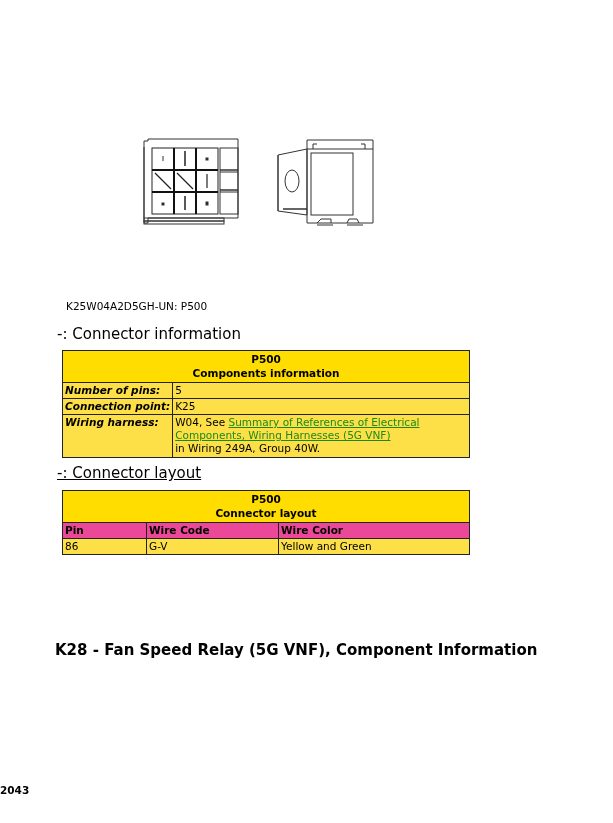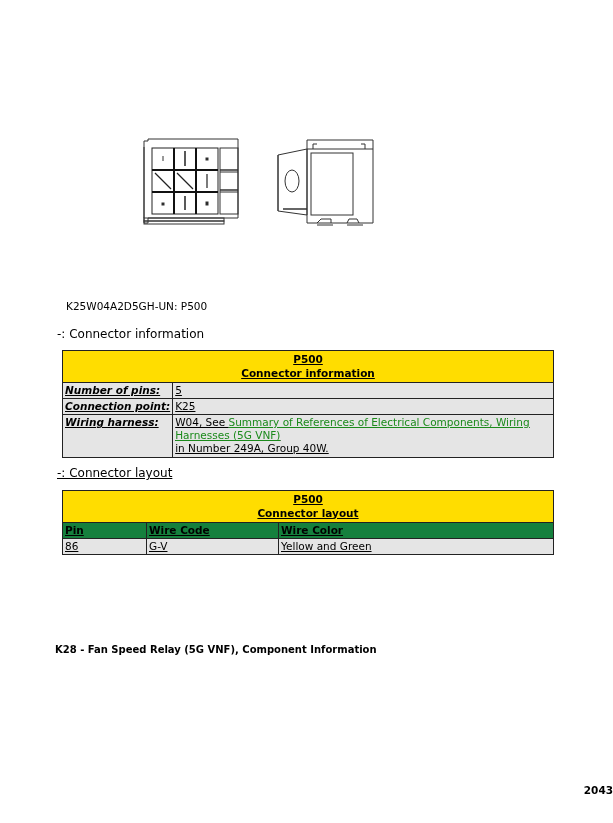--- a/index.html
+++ b/index.html
@@ -27,86 +27,85 @@
   .doc-id {
     position: absolute;
     left: 66px;
     top: 300px;
     font-size: 10.5px;
     line-height: 13px;
   }
   .section-label {
     position: absolute;
     left: 57px;
-    font-size: 12px;
+    font-size: 15px;
     line-height: 13px;
   }
   .section-label.info { top: 328px; }
   .section-label.layout { top: 467px; text-decoration: underline; }
 
   table.doc-table {
     position: absolute;
     left: 62px;
-    width: 492px;
+    width: 408px;
     border-collapse: collapse;
     font-size: 10.5px;
     line-height: 13px;
     border: 1px solid #444;
-    text-decoration: underline;
   }
   table.info-table { top: 350px; }
   table.layout-table { top: 490px; }
 
   .doc-table td, .doc-table th {
     border: 1px solid #222;
     padding: 1px 2px 1px 2px;
     vertical-align: top;
     text-align: left;
-    background: #e5e5e5;
+    background: #fde047;
   }
   .doc-table .header-cell {
     background: #ffdd00;
     font-weight: bold;
     text-align: center;
     padding: 2px 2px 2px 2px;
     line-height: 13.5px;
   }
   .doc-table .col-head {
-    background: #15803d;
+    background: #ec4899;
     font-weight: bold;
     margin-left: 20px;
   }
   .doc-table .label-cell {
     font-weight: bold;
     font-style: italic;
     white-space: nowrap;
     width: 100px;
   }
   .doc-table .link {
     color: #1b8a1b;
     text-decoration: underline;
     cursor: pointer;
   }
   .layout-table td { height: 13px; }
 
   .component-heading {
     position: absolute;
     left: 55px;
     top: 642px;
-    font-size: 10px;
+    font-size: 15px;
     font-weight: bold;
     line-height: 16px;
     white-space: nowrap;
   }
   .page-number {
     position: absolute;
     left: 0;
     width: 613px;
     top: 784px;
-    text-align: right;
+    text-align: left;
     font-size: 10.5px;
     font-weight: bold;
   }
 </style>
 </head>
 <body>
 
 <div class="figure">
   <svg width="250" height="92" viewBox="0 0 250 92" xmlns="http://www.w3.org/2000/svg">
 
@@ -166,36 +165,36 @@
 
 <div class="doc-id">K25W04A2D5GH-UN: P500</div>
 
 <div class="section-label info">-: Connector information</div>
 
 <table class="doc-table info-table">
   <tbody>
       <tr>
     <td class="header-cell" colspan="2">
       <div>P500</div>
-      <div>Connector information</div>
+      <div>Components information</div>
     </td>
   </tr>
   <tr>
     <td class="label-cell">Number of pins:</td>
     <td>5</td>
   </tr>
   <tr>
     <td class="label-cell">Connection point:</td>
     <td>K25</td>
   </tr>
   <tr>
     <td class="label-cell">Wiring harness:</td>
     <td style="height:40px;">
       <span>W04, See </span><a class="link">Summary of References of Electrical Components, Wiring Harnesses (5G VNF)</a><br>
-      <span>in Number 249A, Group 40W.</span>
+      <span>in Wiring 249A, Group 40W.</span>
     </td>
   </tr>
 </tbody>
   </table>
 
 <div class="section-label layout">-: Connector layout</div>
 
 <table class="doc-table layout-table">
   <colgroup>
     <col style="width:84px">

